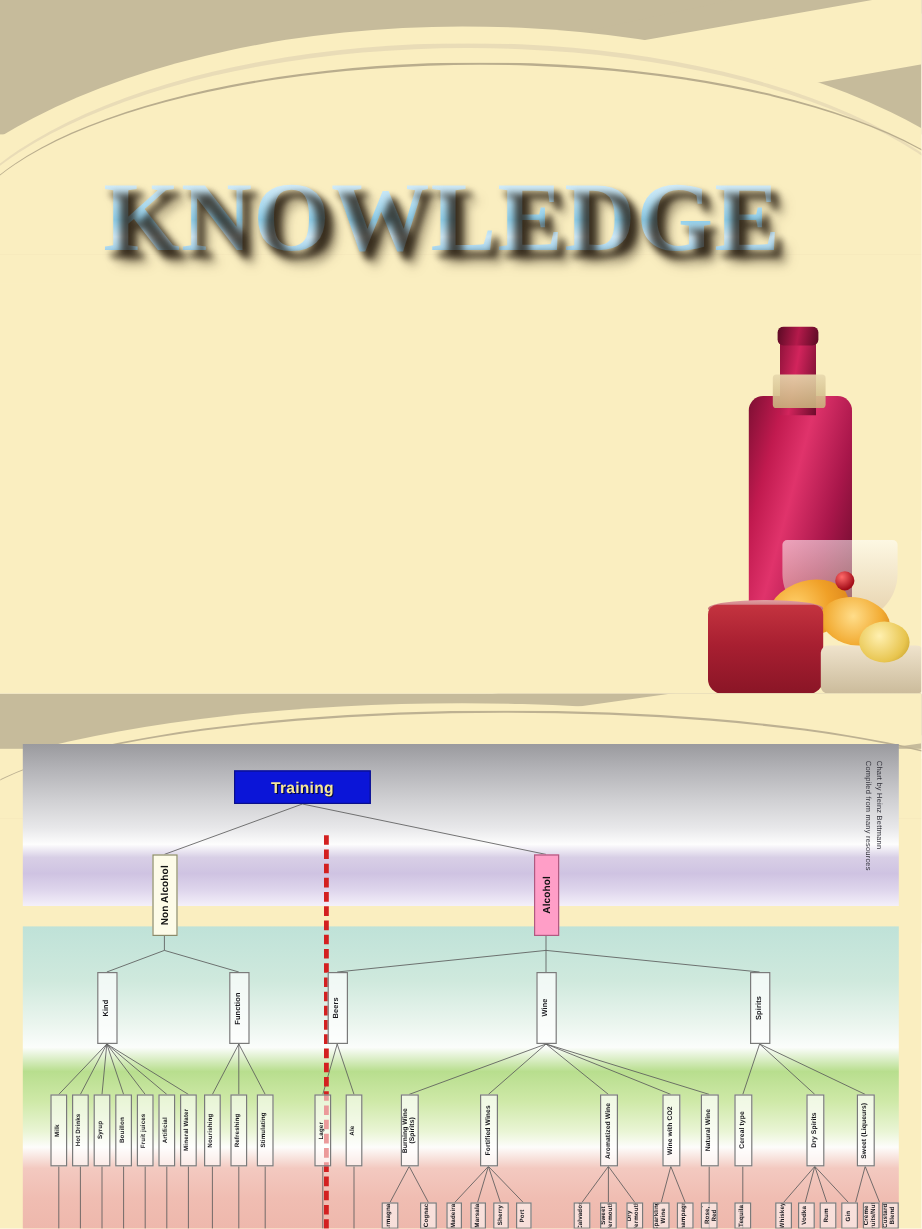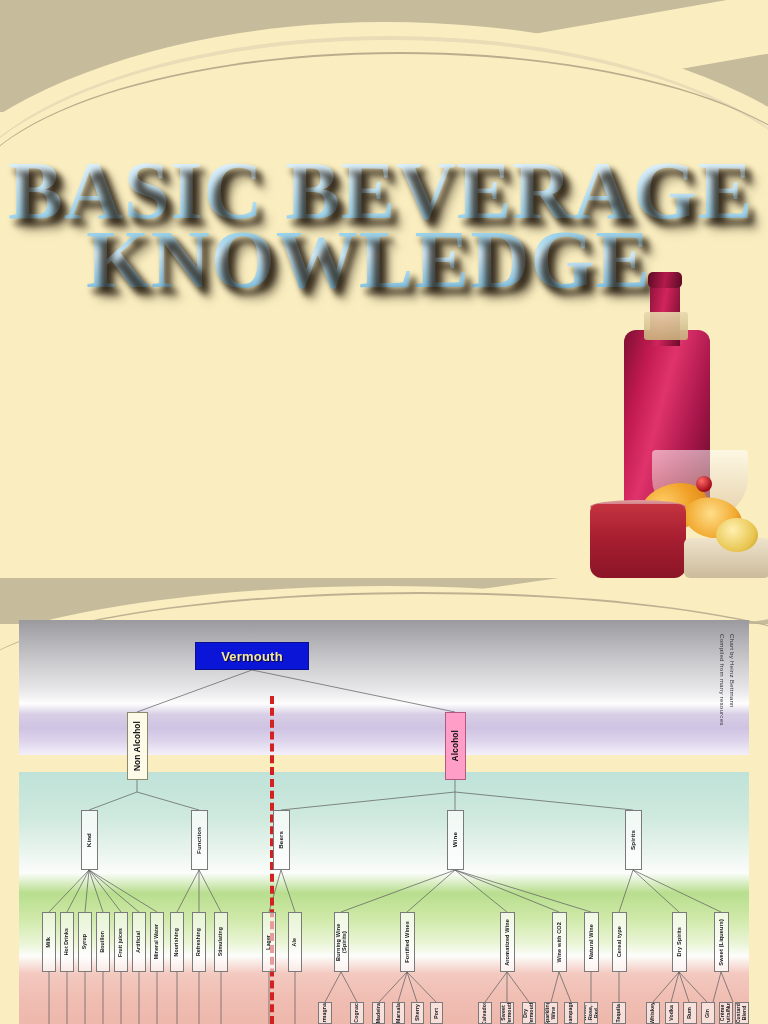--- a/index.html
+++ b/index.html
@@ -220,21 +220,20 @@
     <div class="ribbon-top">
       <div class="s1-wave-c"></div>
       <div class="s1-wave-d"></div>
     </div>
     <div class="s1-body"></div>
     <div class="s1-wave-a"></div>
     <div class="s1-hair"></div>
 
     <div class="title-wrap">
       <div class="mega-title">
-        <span>BASIC BEVERAGE</span>
         <span class="l2">KNOWLEDGE</span>
       </div>
     </div>
 
 
     <div class="photo">
       <div class="bottle-body"></div>
       <div class="bottle-neck"></div>
       <div class="bottle-label"></div>
       <div class="bottle-cap"></div>
@@ -333,21 +332,21 @@
         <line x1="702" y1="352" x2="694" y2="382"></line>
           <line x1="702" y1="352" x2="714" y2="382"></line>
       </svg>
 
       <div class="divider"></div>
 
       <div class="credit">Chart by Heinz Bettmann
 Compiled from many resources</div>
 
       <div class="root" style="left:176px; top:22px; width:114px; height:28px;">
-        <span>Vermouth</span>
+        <span>Training</span>
       </div>
 
       <div class="node nonalc" style="left:108px; top:92px; width:21px; height:68px;">
         <span>Non Alcohol</span>
       </div>
       <div class="node alc" style="left:426px; top:92px; width:21px; height:68px;">
         <span>Alcohol</span>
       </div>
 
       <div class="node lvl2" style="left:62px; top:190px; width:17px; height:60px;">

